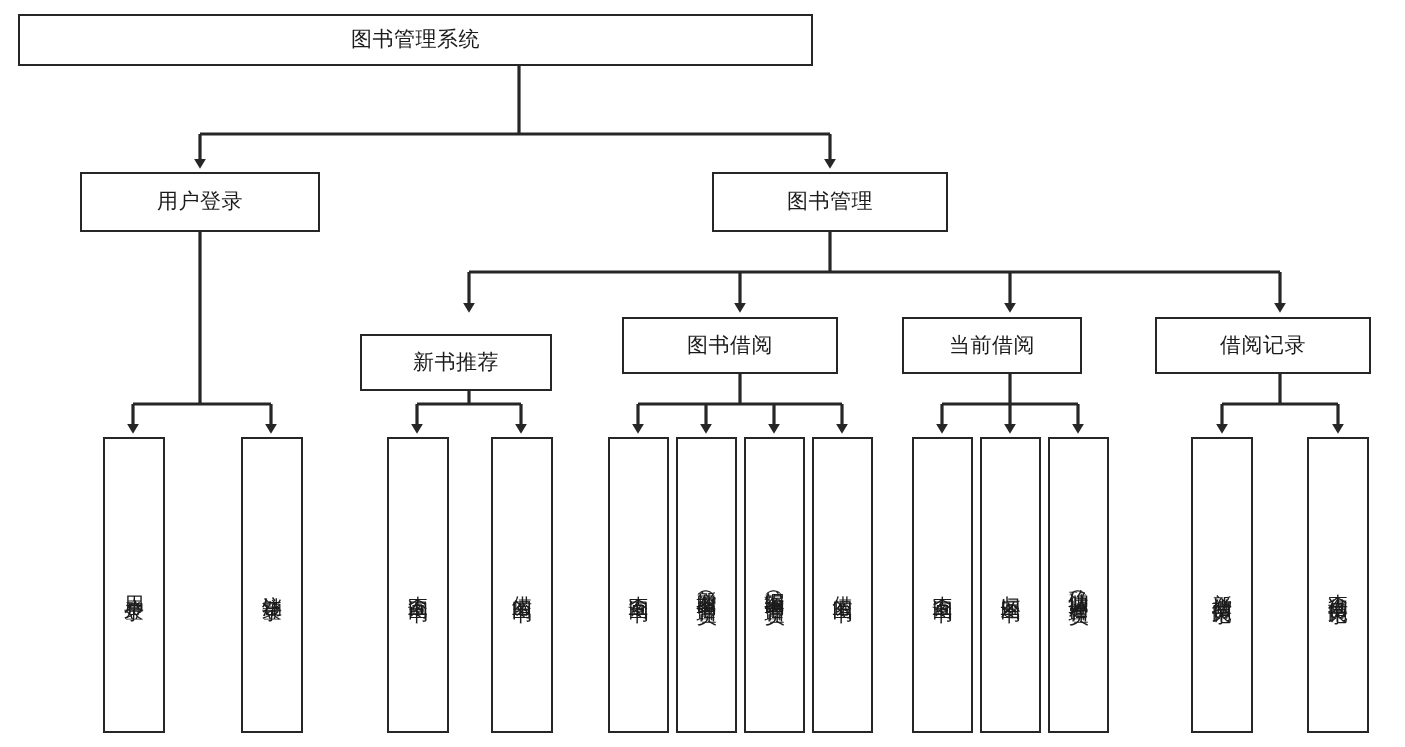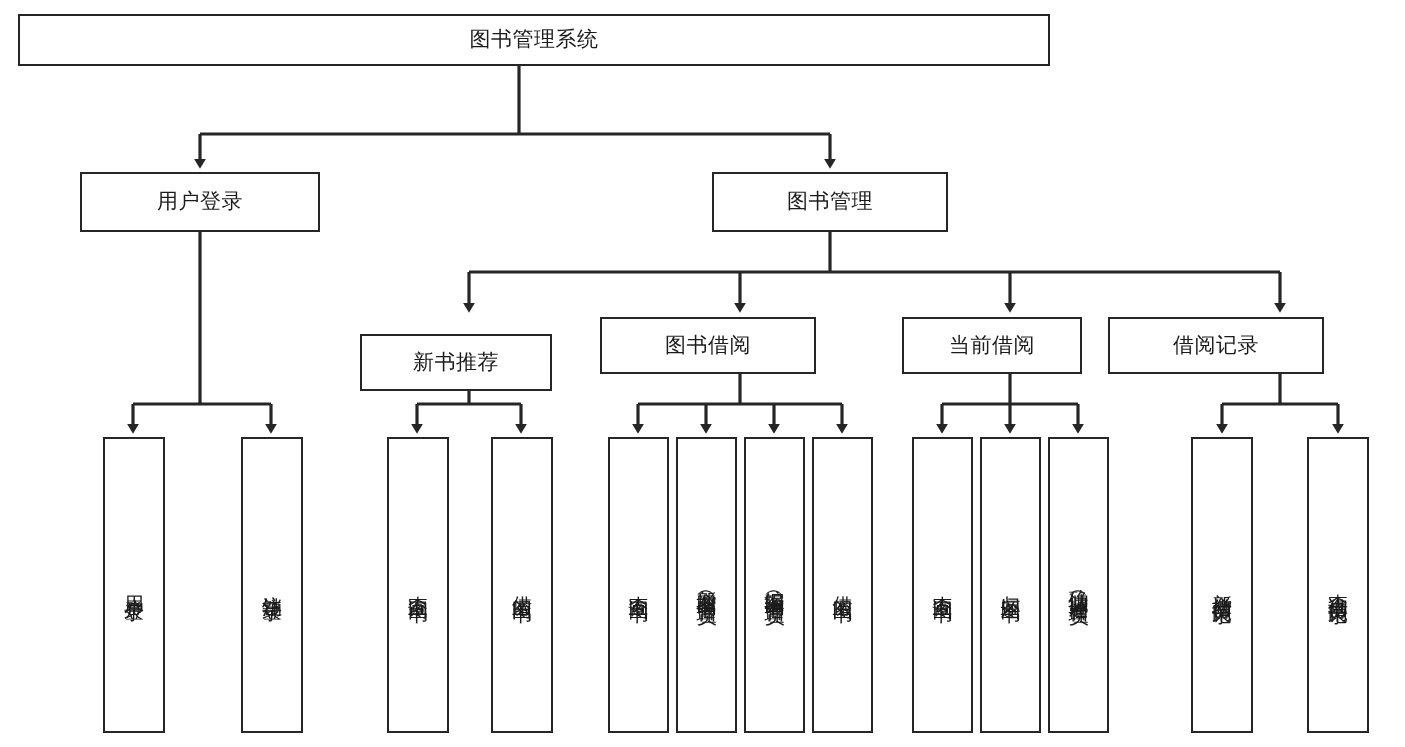--- a/index.html
+++ b/index.html
@@ -119,41 +119,41 @@
       <path d="M1010,404 L1010,425" marker-end="url(#arrow)"></path>
       <path d="M1078,404 L1078,425" marker-end="url(#arrow)"></path>
 
       <path d="M1280,374 L1280,404"></path>
       <path d="M1222,404 L1338,404"></path>
       <path d="M1222,404 L1222,425" marker-end="url(#arrow)"></path>
       <path d="M1338,404 L1338,425" marker-end="url(#arrow)"></path>
     </g>
   </svg>
 
-  <div class="node horiz root" style="left:18px; top:14px; width:1032px; height:52px;">
+  <div class="node horiz root" style="left:18px; top:14px; width:795px; height:52px;">
     <span>图书管理系统</span>
   </div>
 
   <div class="node horiz" style="left:80px; top:172px; width:240px; height:60px;">
     <span>用户登录</span>
   </div>
   <div class="node horiz" style="left:712px; top:172px; width:236px; height:60px;">
     <span>图书管理</span>
   </div>
 
   <div class="node horiz" style="left:360px; top:334px; width:192px; height:57px;">
     <span>新书推荐</span>
   </div>
-  <div class="node horiz" style="left:600px; top:317px; width:216px; height:57px;">
+  <div class="node horiz" style="left:622px; top:317px; width:216px; height:57px;">
     <span>图书借阅</span>
   </div>
   <div class="node horiz" style="left:902px; top:317px; width:180px; height:57px;">
     <span>当前借阅</span>
   </div>
-  <div class="node horiz" style="left:1108px; top:317px; width:216px; height:57px;">
+  <div class="node horiz" style="left:1155px; top:317px; width:216px; height:57px;">
     <span>借阅记录</span>
   </div>
 
   <div class="node leaf" style="left:103px; top:437px; width:62px; height:296px;">
     <span class="vtext">用户登录</span>
   </div>
   <div class="node leaf" style="left:241px; top:437px; width:62px; height:296px;">
     <span class="vtext">注销登录</span>
   </div>
 

